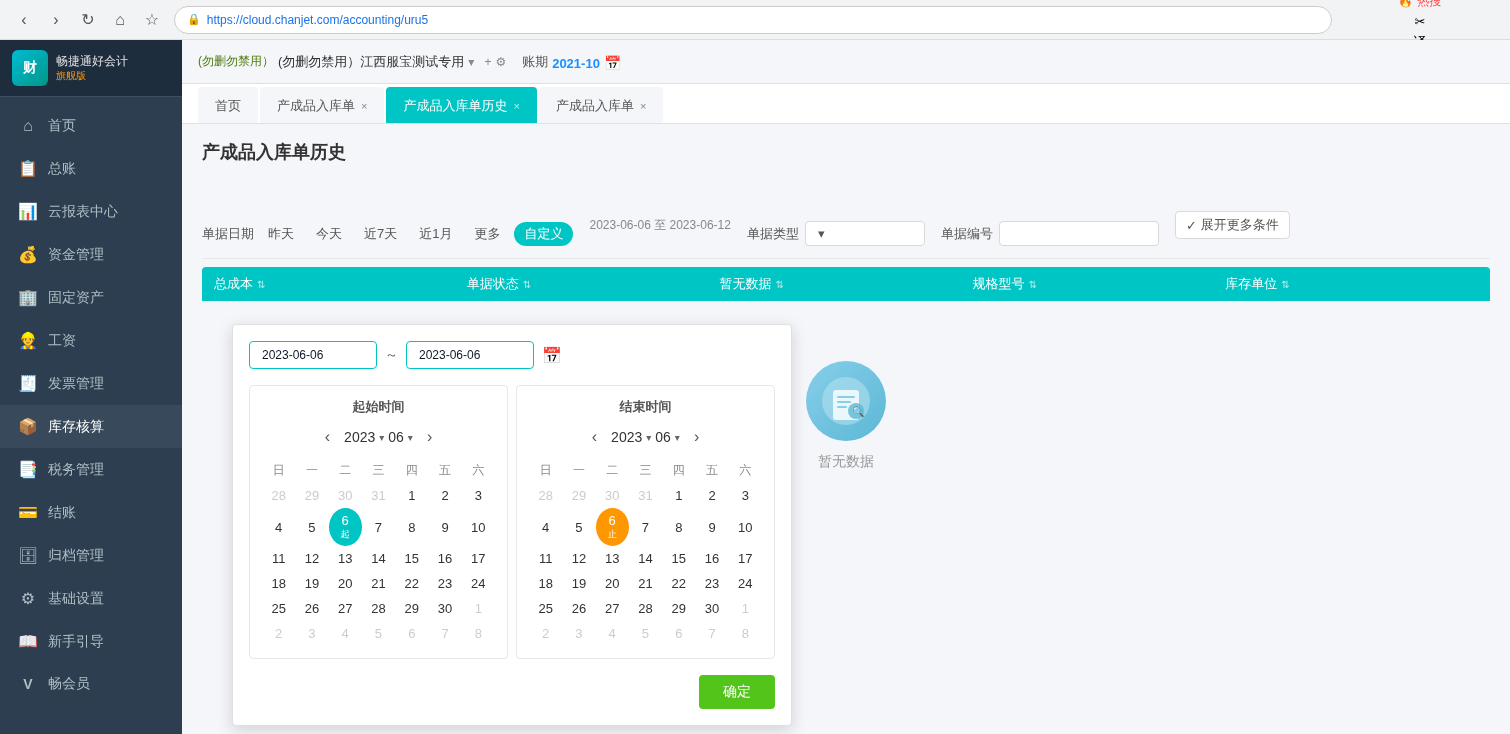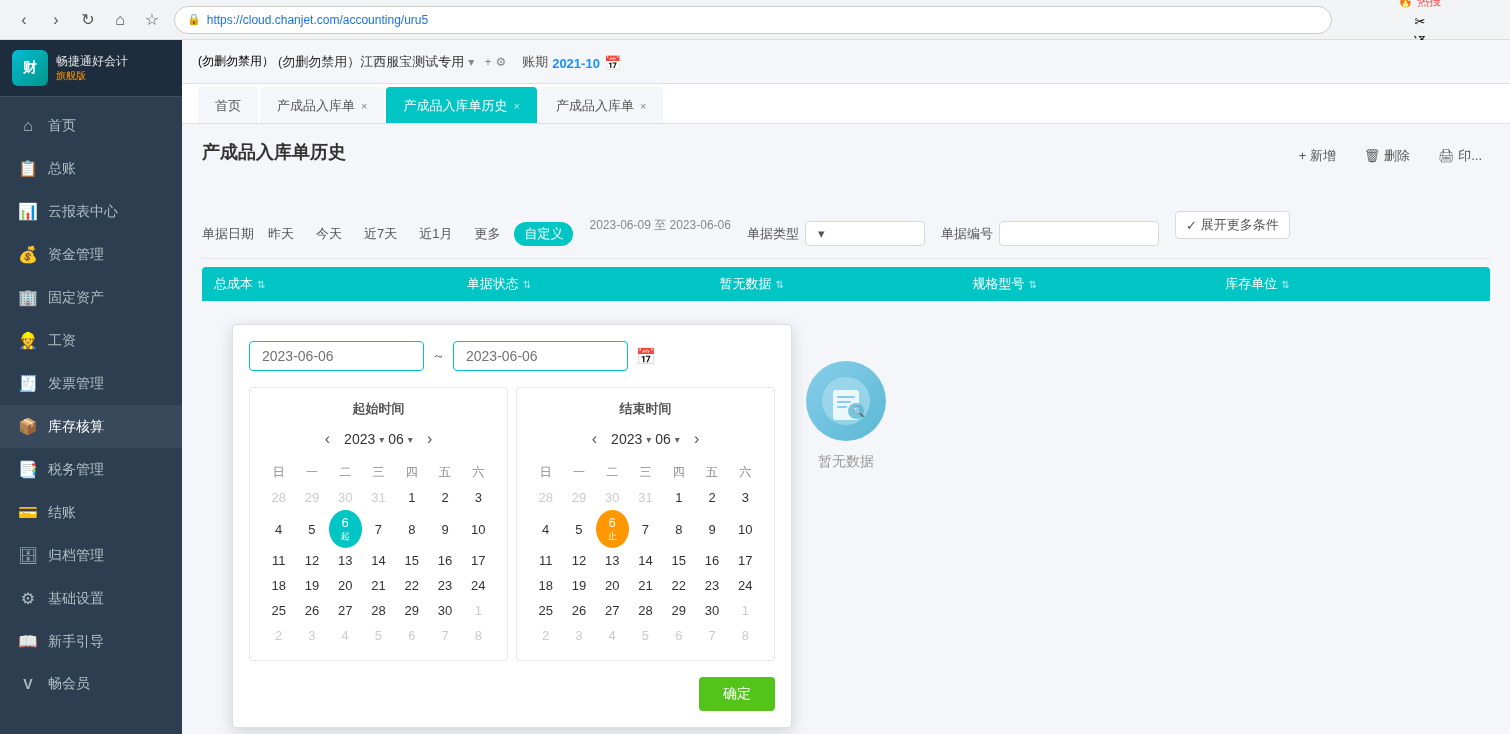--- a/index.html
+++ b/index.html
@@ -228,22 +228,22 @@
       padding: 16px;
       width: 560px;
     }
 
     .date-range-inputs {
       display: flex; align-items: center; gap: 8px;
       margin-bottom: 16px;
     }
     .date-input {
       border: 1px solid #00c5c5; border-radius: 4px;
-      padding: 6px 12px; font-size: 14px;
-      width: 175px; color: #737373;
+      padding: 6px 12px; font-size: 12px;
+      width: 128px; color: #0f172a;
     }
     .date-separator { color: #555; }
     .calendar-icon { color: #555; font-size: 16px; cursor: pointer; }
 
     .calendars-container { display: flex; gap: 8px; }
 
     .calendar {
       flex: 1;
       border: 1px solid #e8e8e8;
       border-radius: 4px;
@@ -386,21 +386,21 @@
         <span class="item-icon" style="font-size:14px;font-weight:bold;">V</span>
         <span class="item-label">畅会员</span>
       </div>
     </div>
   </div>
 
   <div class="main-content">
 
     <div class="top-bar">
       <div class="company-select">
-        <span style="color:#000000;font-size:12px;">(勿删勿禁用）</span>
+        <span style="color:#4d7c0f;font-size:12px;">(勿删勿禁用）</span>
         <span class="company-name">(勿删勿禁用）江西服宝测试专用</span>
         <span style="color:#888;">▾</span>
         <span style="margin-left:6px;color:#888;cursor:pointer;">+</span>
         <span style="color:#888;cursor:pointer;">⚙</span>
       </div>
       <div class="period-info">
         <span>账期</span>
         <span style="color:#1890ff;font-weight:bold;">2021-10</span>
         <span class="period-icon">📅</span>
       </div>
@@ -421,38 +421,33 @@
       <div class="tab">
         <span>产成品入库单</span>
         <span class="close-btn">×</span>
       </div>
     </div>
 
     <div class="page-content">
 
       <div style="display:flex;align-items:center;justify-content:space-between;margin-bottom:12px;">
         <h2 class="page-title">产成品入库单历史</h2>
-        <div class="toolbar">
-          <button class="toolbar-btn">+ 新增</button>
-          <button class="toolbar-btn danger">🗑 删除</button>
-          <button class="toolbar-btn">🖨 印...</button>
-        </div>
       </div>
 
       <div class="filter-bar">
         <div class="filter-group">
           <span class="filter-label">单据日期</span>
           <button class="filter-btn">昨天</button>
           <button class="filter-btn">今天</button>
           <button class="filter-btn">近7天</button>
           <button class="filter-btn">近1月</button>
           <button class="filter-btn">更多</button>
           <button class="filter-btn active">自定义</button>
         </div>
-        <div class="filter-date-range">2023-06-09 至 2023-06-06</div>
+        <div class="filter-date-range">2023-06-06 至 2023-06-12</div>
 
         <div class="filter-group">
           <span class="filter-label">单据类型</span>
           <div class="filter-select">
             <span></span>
             <span>▾</span>
           </div>
         </div>
 
         <div class="filter-group">

